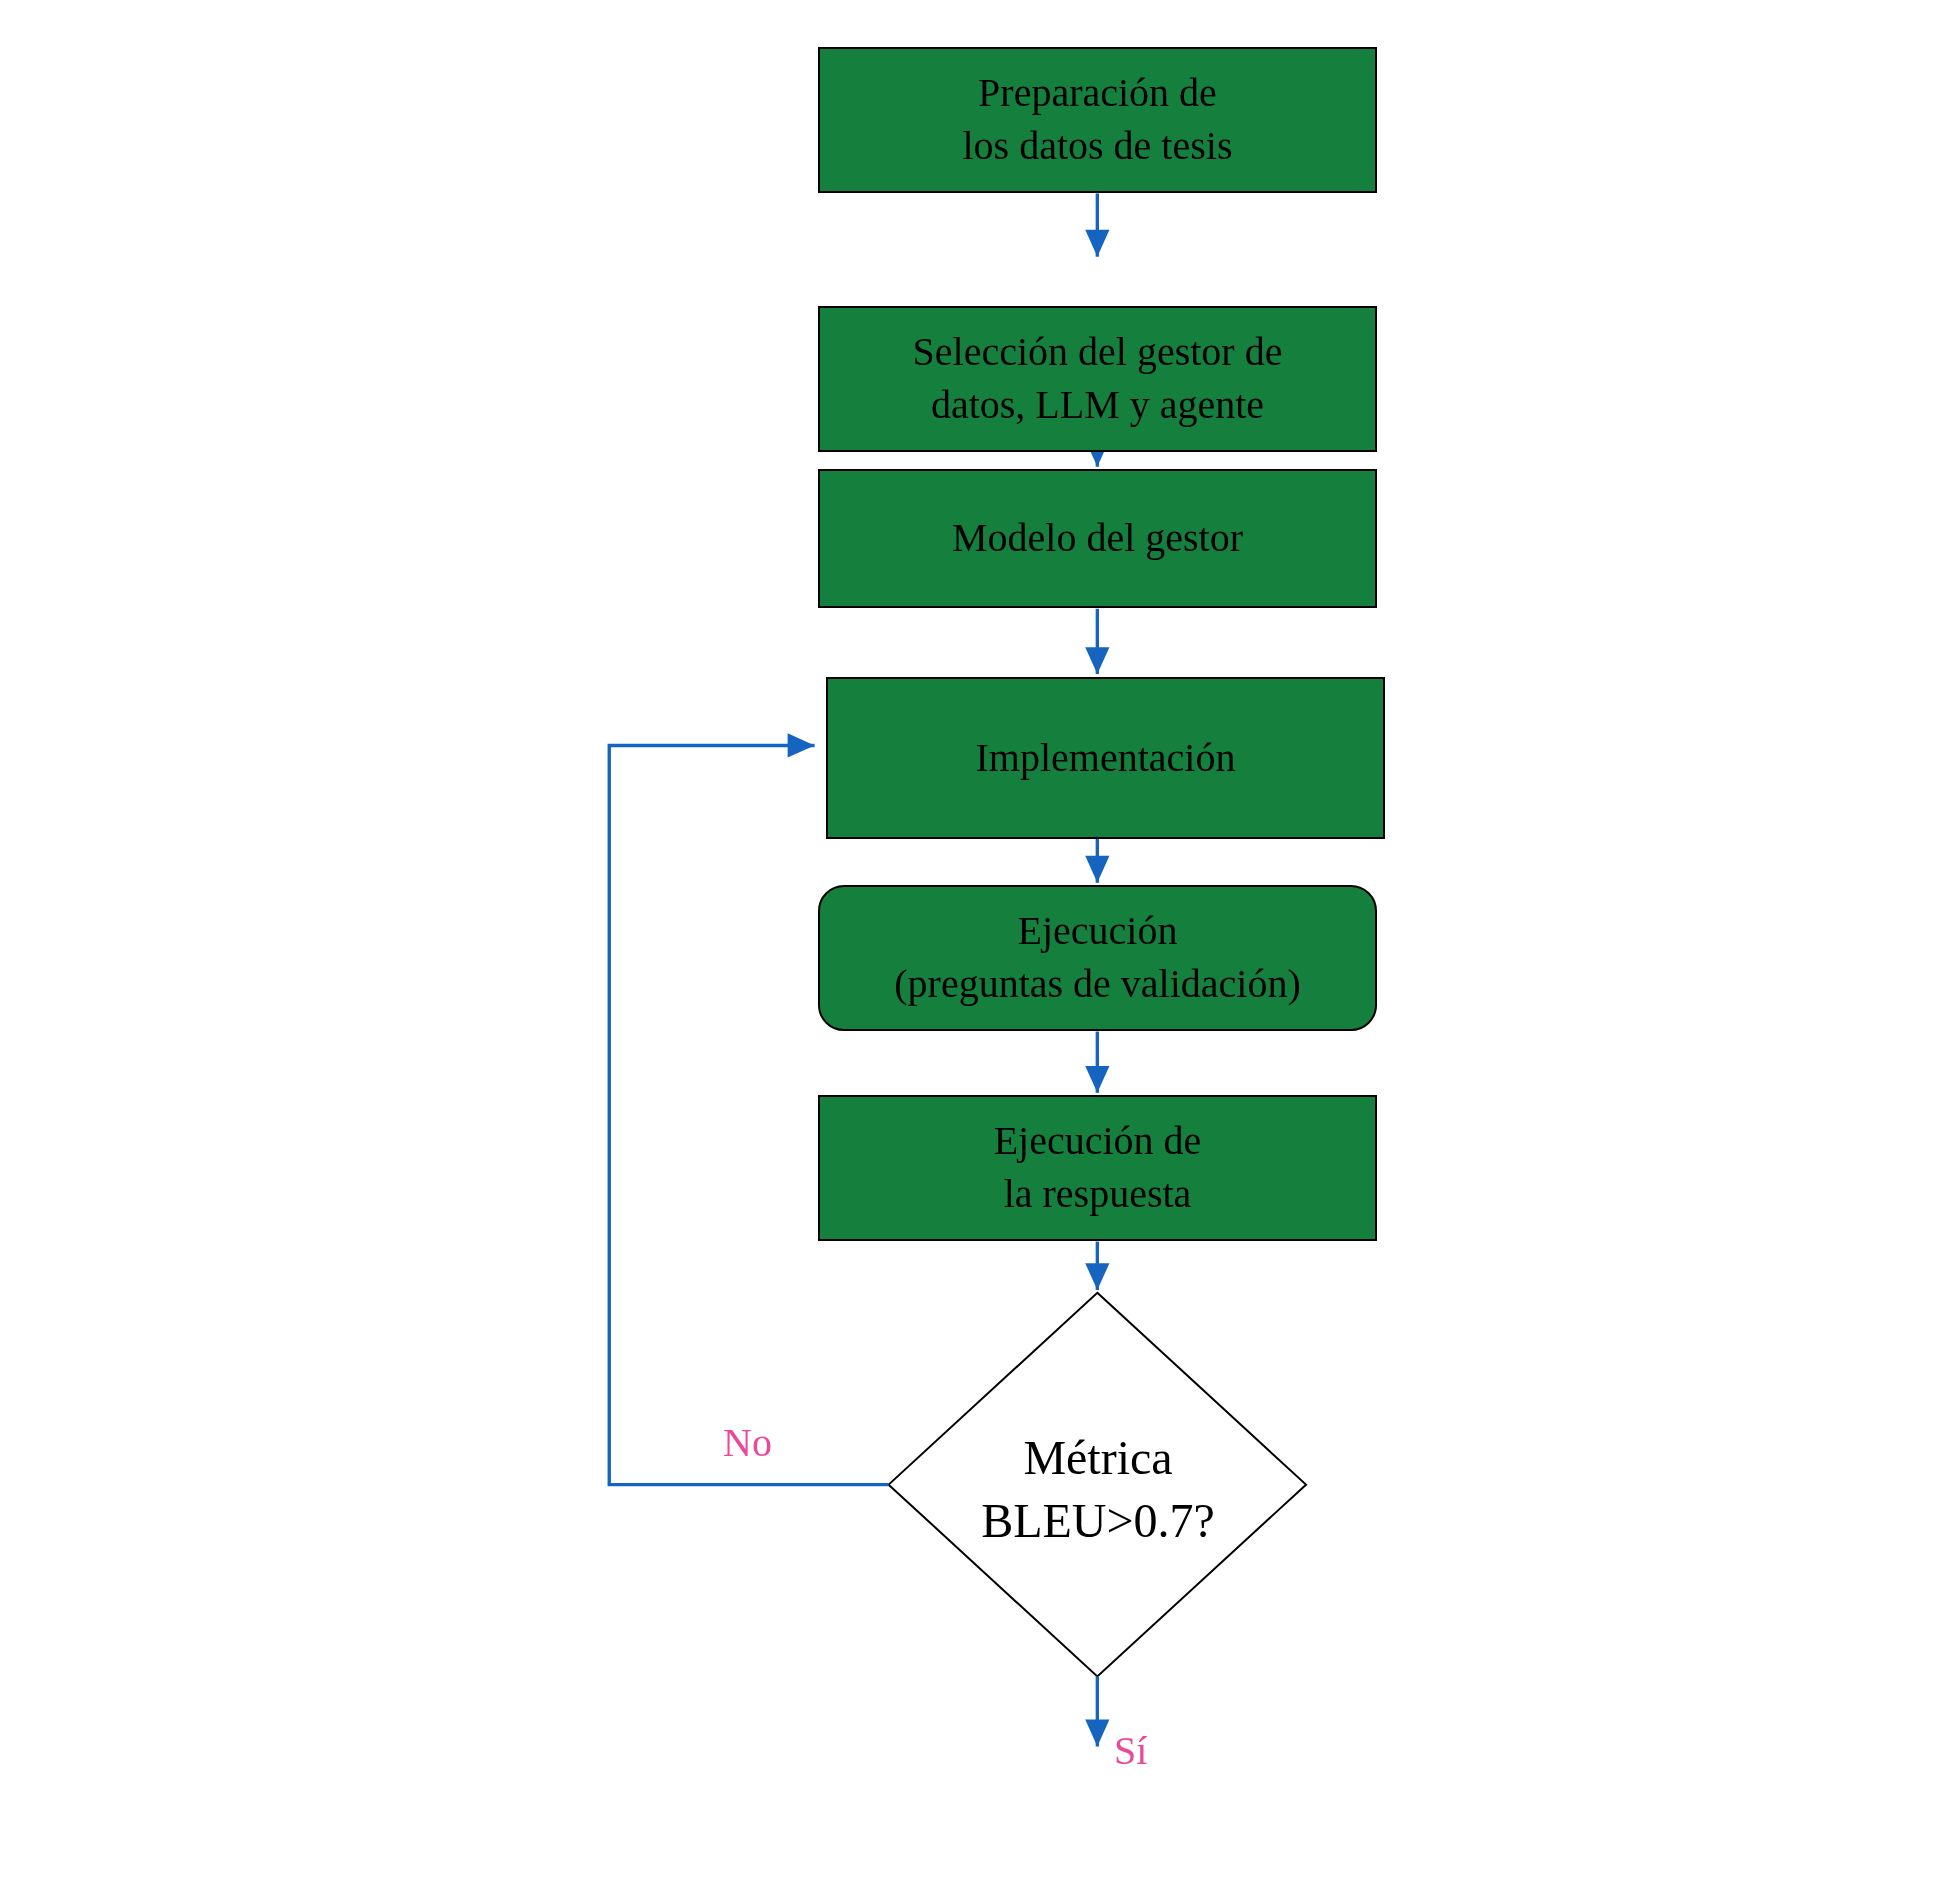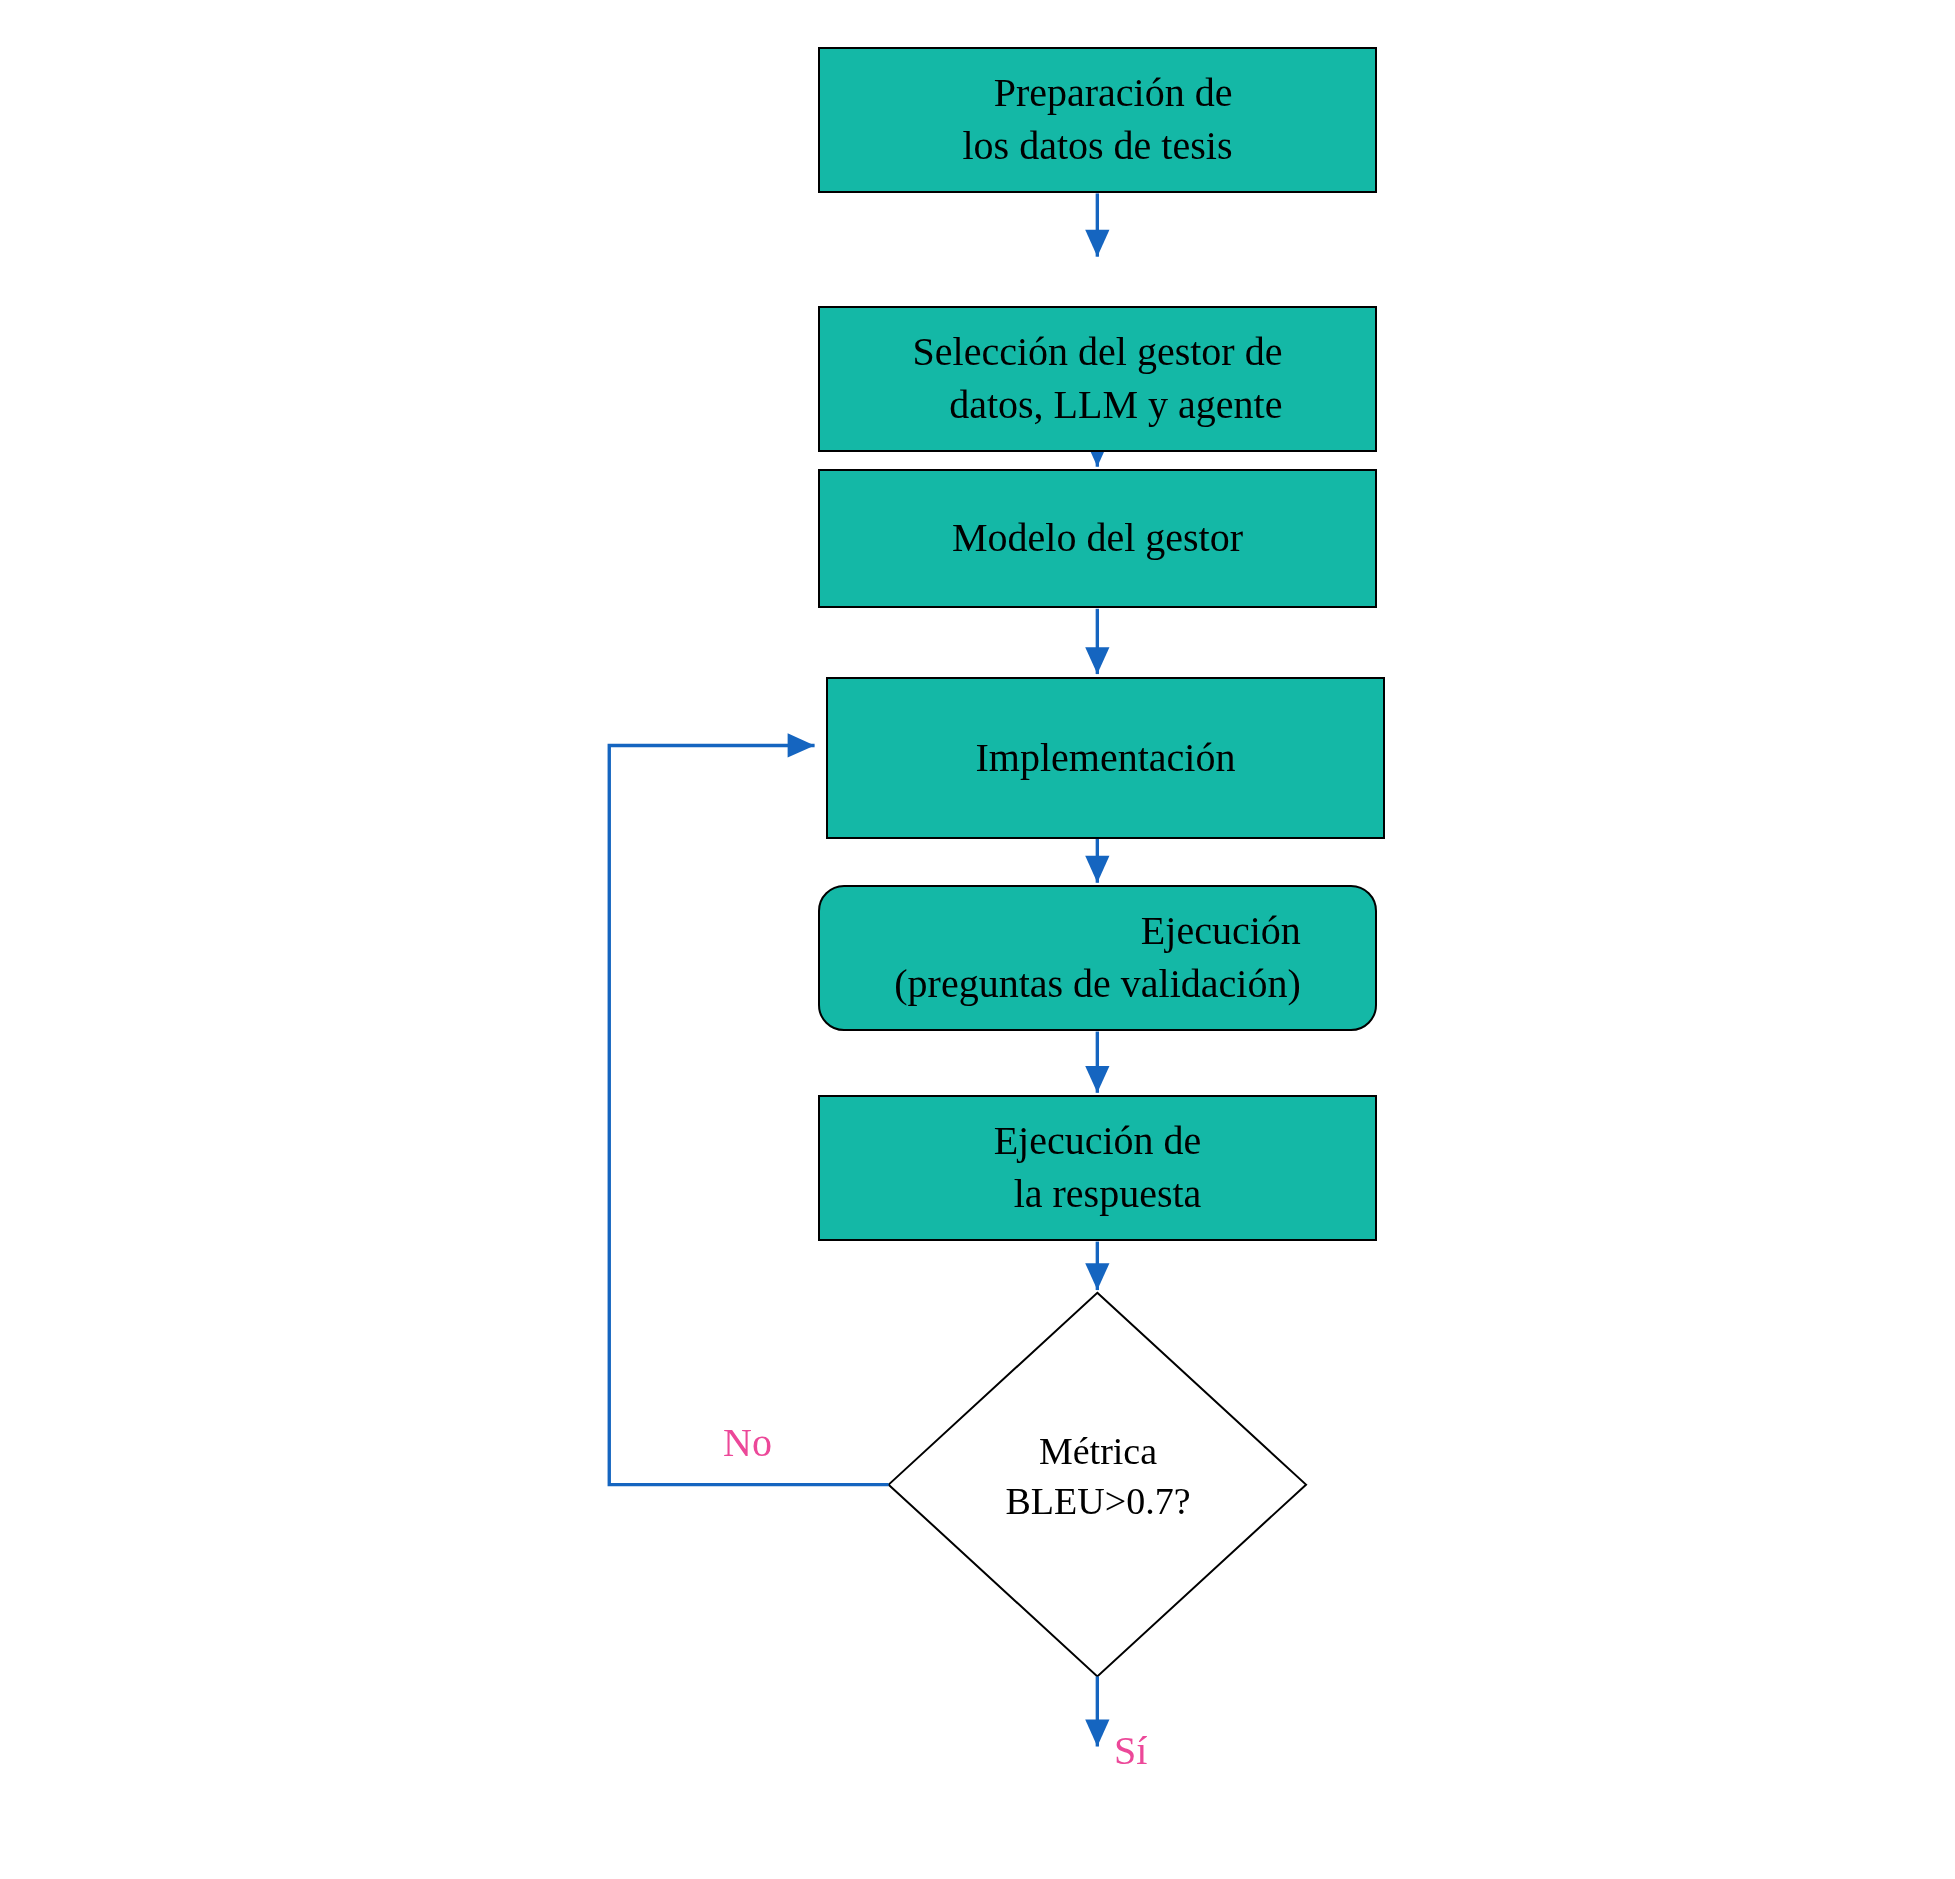--- a/index.html
+++ b/index.html
@@ -20,36 +20,36 @@
     position: absolute;
     left: 0;
     top: 0;
     width: 1955px;
     height: 1880px;
   }
   .node {
     position: absolute;
     box-sizing: border-box;
     border: 2px solid #000000;
-    background: #14b8a6;
+    background: #15803d;
     display: flex;
     align-items: center;
     justify-content: center;
-    text-align: right;
+    text-align: center;
     font-family: Liberation Serif, serif;
   }
   .node-label {
     font-size: 40px;
     line-height: 1.32;
     white-space: pre-line;
   }
   .decision-label {
     position: absolute;
     text-align: center;
-    font-size: 38px;
+    font-size: 48px;
     line-height: 1.32;
     white-space: pre-line;
   }
   .edge-label {
     position: absolute;
     font-size: 40px;
     line-height: 1.1;
     color: #ec4899;
   }
 </style>

